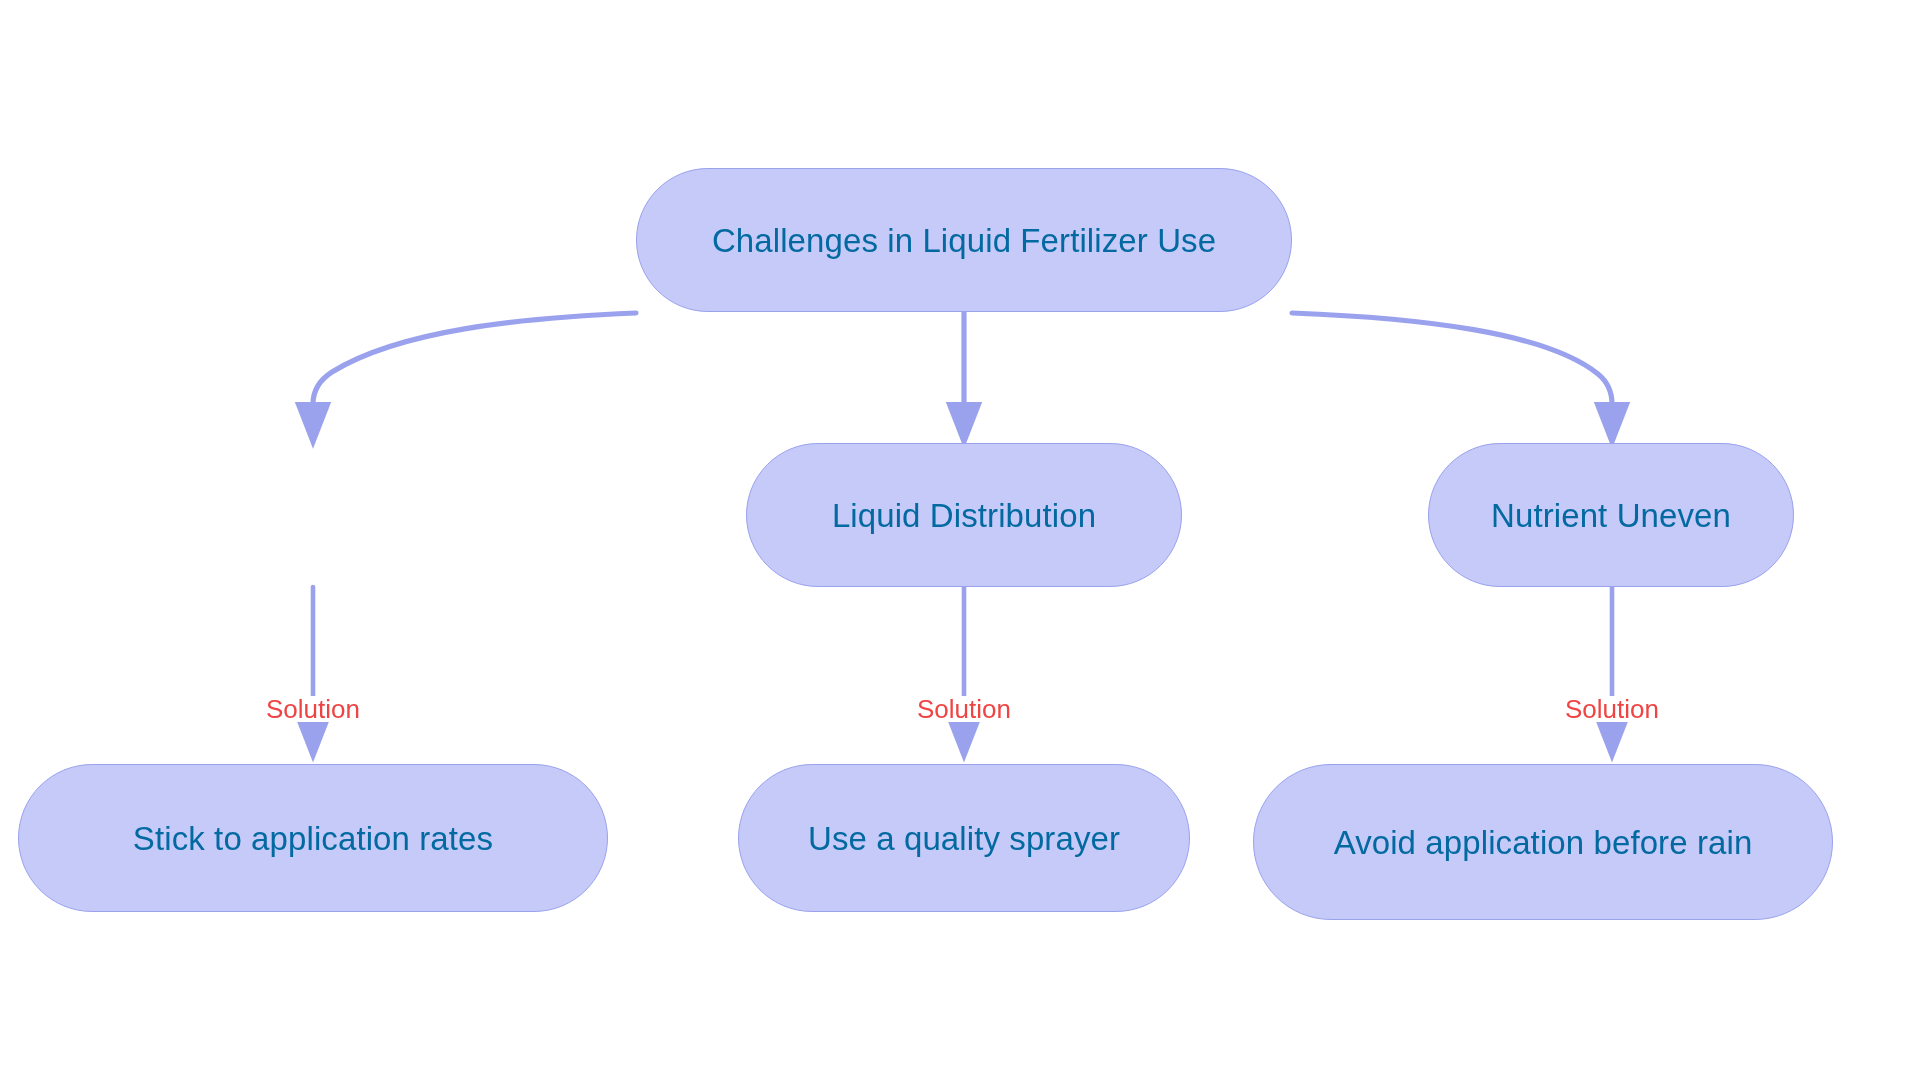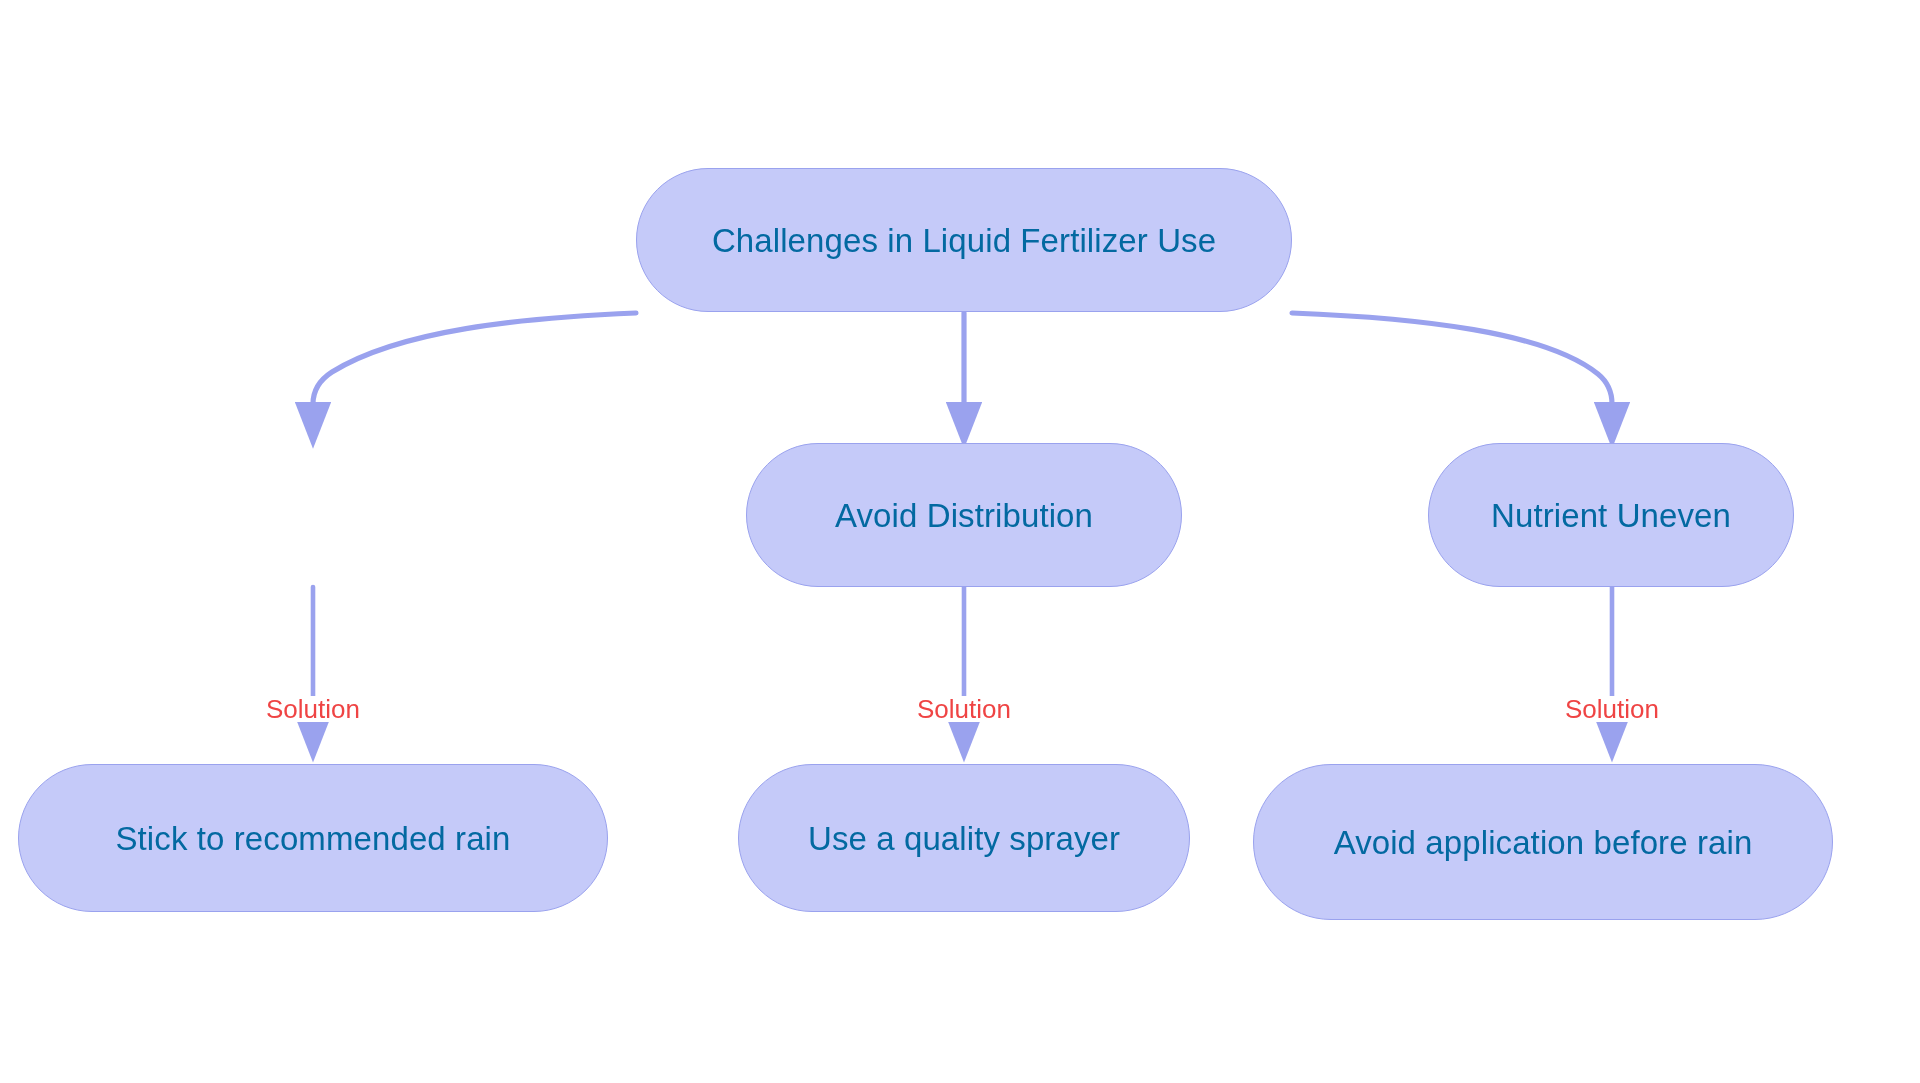--- a/index.html
+++ b/index.html
@@ -140,33 +140,33 @@
 
     <path d="M 1612,587 L 1612,723" fill="none" stroke="#9aa2ee" stroke-width="4.6" stroke-linecap="round" marker-end="url(#arrow)"></path>
   </svg>
 
   <div class="node" id="node-root">
     <span class="label">Challenges in Liquid Fertilizer Use</span>
   </div>
 
 
   <div class="node" id="node-uneven">
-    <span class="label">Avoid Distribution</span>
+    <span class="label">Liquid Distribution</span>
   </div>
 
   <div class="node" id="node-runoff">
     <span class="label">Nutrient Uneven</span>
   </div>
 
   <div class="edge-label" id="lbl-sol-1">Solution</div>
   <div class="edge-label" id="lbl-sol-2">Solution</div>
   <div class="edge-label" id="lbl-sol-3">Solution</div>
 
   <div class="node" id="node-rates">
-    <span class="label">Stick to recommended rain</span>
+    <span class="label">Stick to application rates</span>
   </div>
 
   <div class="node" id="node-sprayer">
     <span class="label">Use a quality sprayer</span>
   </div>
 
   <div class="node" id="node-rain">
     <span class="label">Avoid application before rain</span>
   </div>
 

